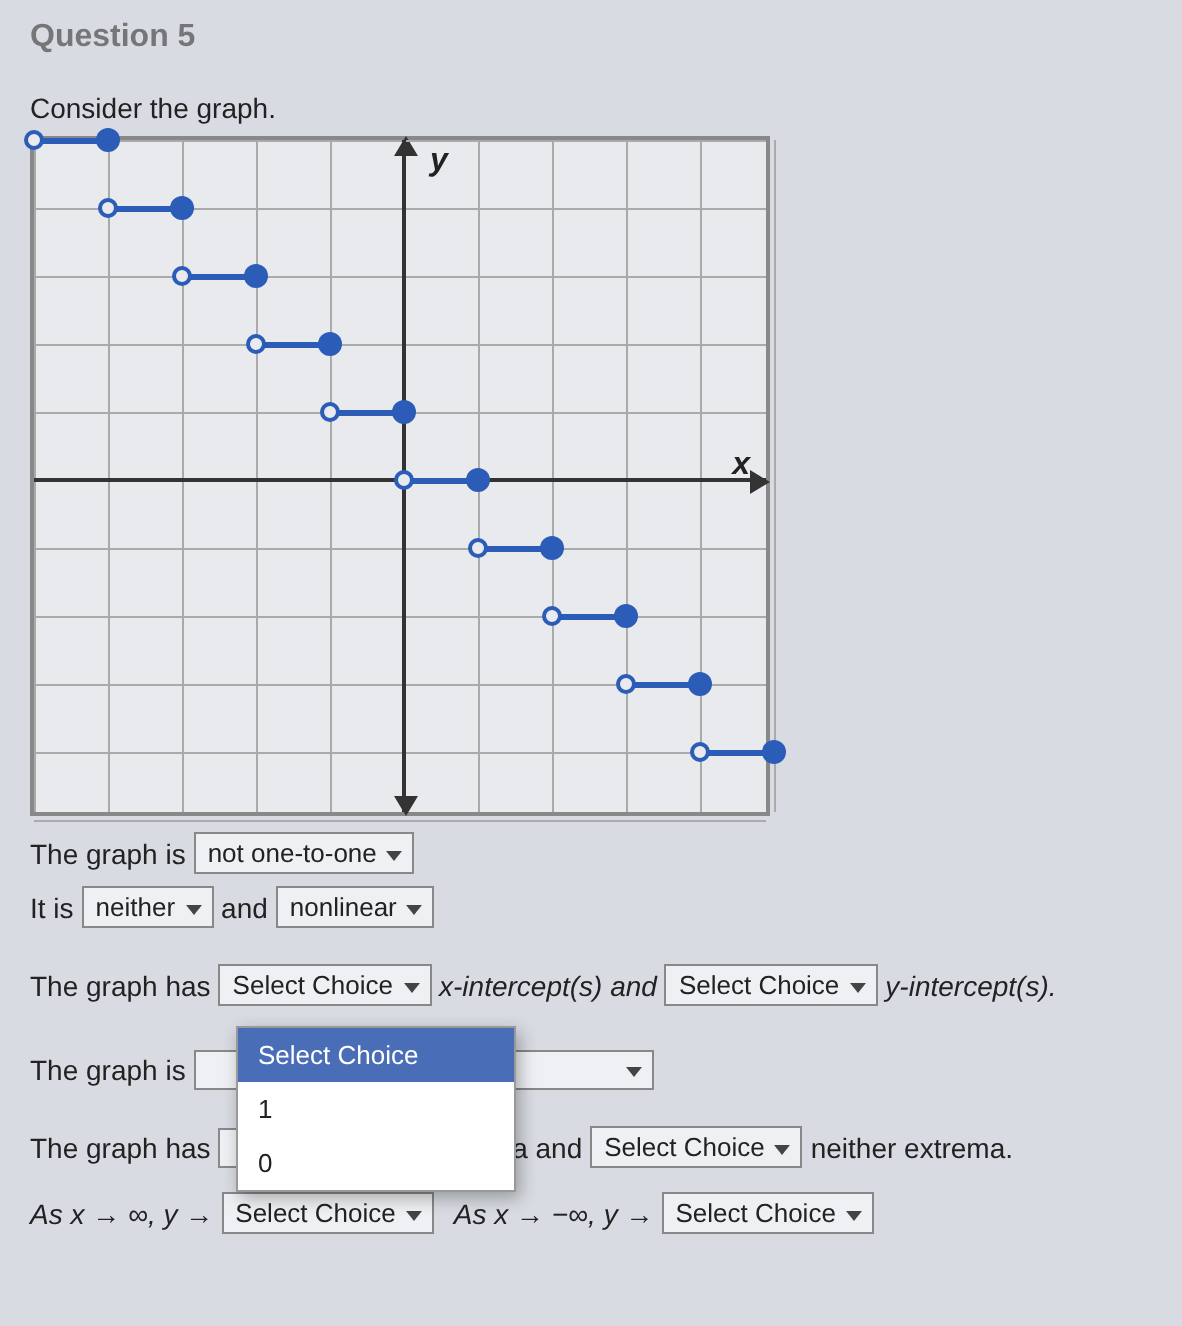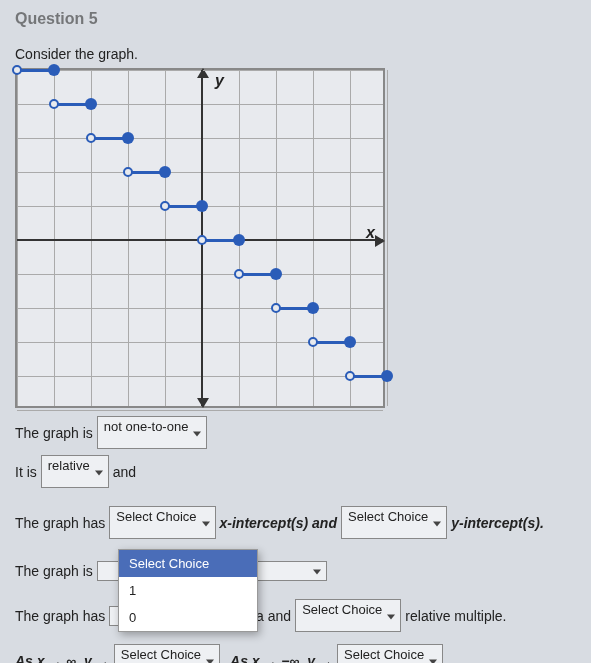--- a/index.html
+++ b/index.html
@@ -94,21 +94,21 @@
       margin: 6px 0;
       font-size: 14px;
       display: flex;
       align-items: center;
       flex-wrap: wrap;
       gap: 4px;
     }
     .select-box {
       border: 1px solid #888;
       background: #eef0f3;
-      padding: 2px 18px 14px 6px;
+      padding: 2px 18px 2px 6px;
       font-size: 13px;
       position: relative;
       display: inline-flex;
       align-items: center;
       min-height: 20px;
       cursor: pointer;
     }
     .select-box::after {
       content: "";
       position: absolute;
@@ -132,21 +132,21 @@
       background: #4a6db8;
       color: #fff;
       padding: 6px 10px;
       font-size: 13px;
     }
     .dropdown-option {
       padding: 6px 10px;
       font-size: 13px;
       cursor: pointer;
     }
-    .math-text { font-style: italic; font-weight: bold; }
+    .math-text { font-style: italic; }
   </style>
 </head>
 <body>
 
 <div class="question-header">Question 5</div>
 
 <div class="prompt">Consider the graph.</div>
 
 <div class="graph-container" id="graph">
   <div class="axis-label" style="left:198px; top:2px;">y</div>
@@ -210,22 +210,23 @@
     <div class="closed-circle" style="left: 370px; top: 306px;"></div>
   </div>
 
 <div class="statement-row">
   <span>The graph is</span>
   <span class="select-box">not one-to-one</span>
 </div>
 
 <div class="statement-row">
   <span>It is</span>
-  <span class="select-box">relative</span>
+  <span class="select-box">neither</span>
   <span>and</span>
+  <span class="select-box">nonlinear</span>
 </div>
 
 <div class="statement-row" style="margin-top:18px;">
   <span>The graph has</span>
   <span class="select-box">Select Choice</span>
   <span class="math-text">x-intercept(s) and</span>
   <span class="select-box">Select Choice</span>
   <span class="math-text">y-intercept(s).</span>
 </div>
 
@@ -233,21 +234,21 @@
   <div class="statement-row" style="margin-top:22px;">
     <span>The graph is</span>
     <span class="select-box" style="min-width:230px;"></span>
   </div>
 
   <div class="statement-row" style="margin-top:18px;">
     <span>The graph has</span>
     <span class="select-box" style="min-width:100px;"></span>
     <span>extrema and</span>
     <span class="select-box">Select Choice</span>
-    <span>relative multiple.</span>
+    <span>neither extrema.</span>
   </div>
 
   <div class="statement-row" style="margin-top:12px;">
     <span class="math-text">As x → ∞, y →</span>
     <span class="select-box">Select Choice</span>
     <span class="math-text" style="margin-left:6px;">As x → −∞, y →</span>
     <span class="select-box">Select Choice</span>
   </div>
 
   <div class="dropdown-popup" style="left:103px; top:-12px;">

